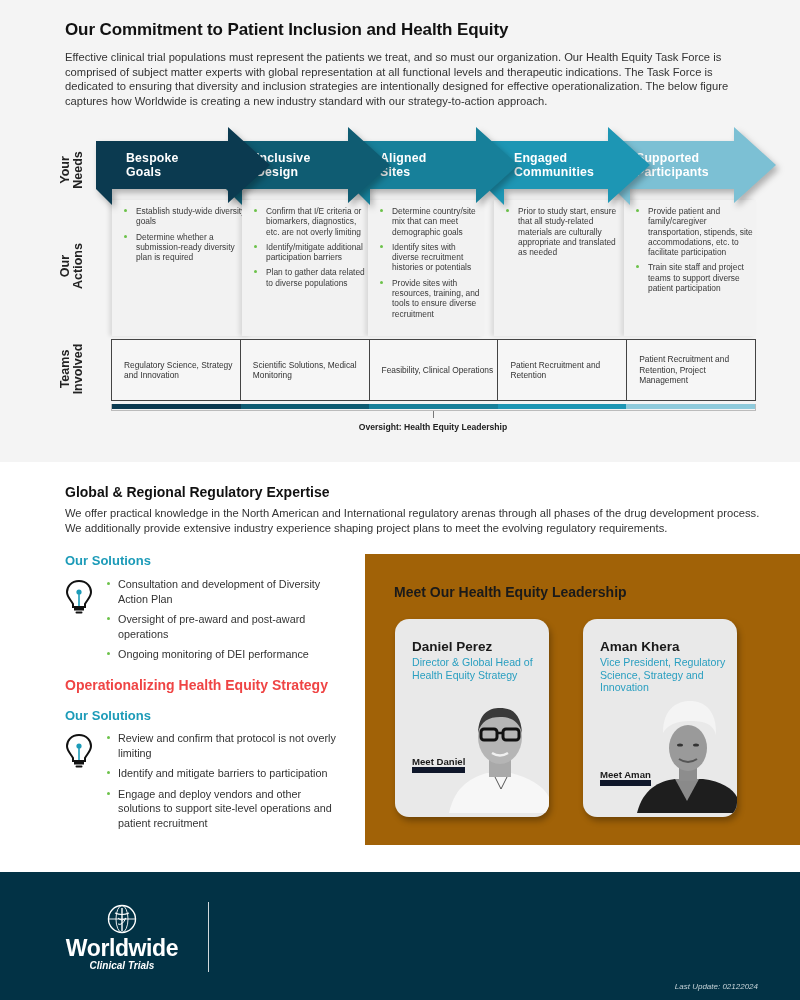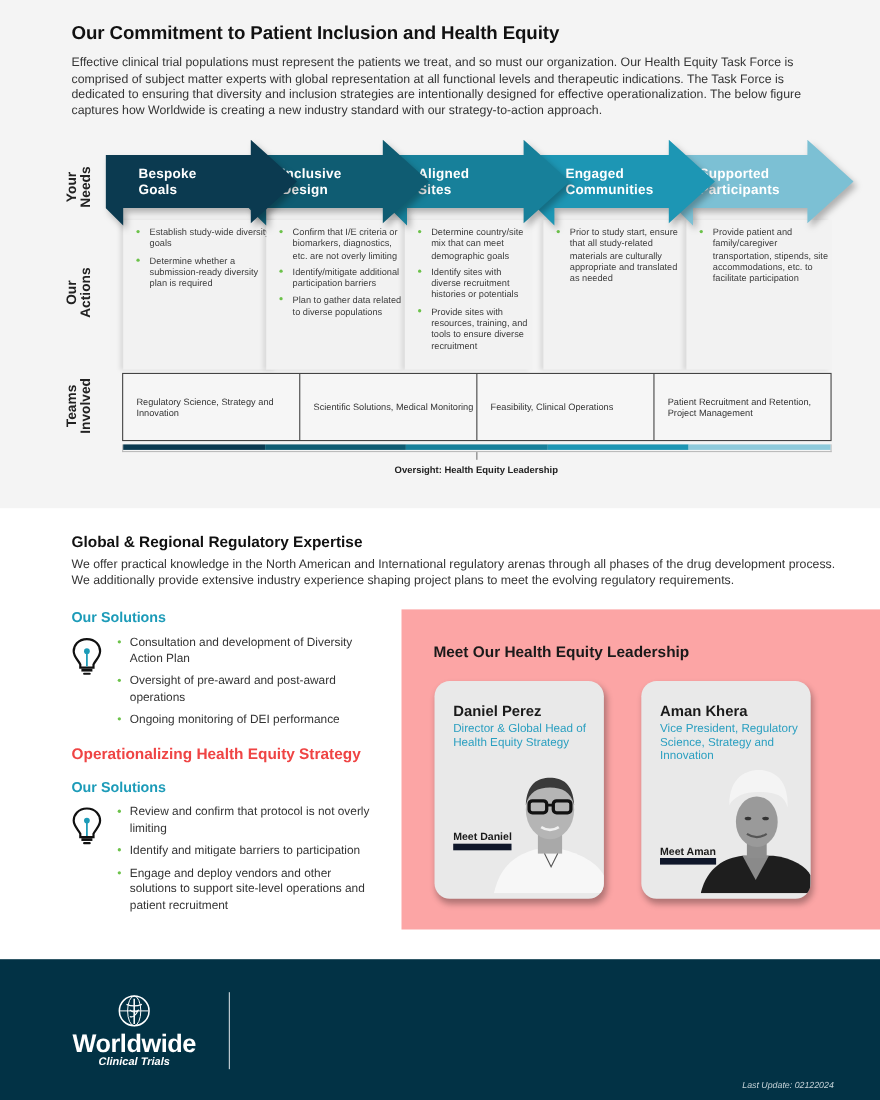--- a/index.html
+++ b/index.html
@@ -37,21 +37,21 @@
   .h2 { position: absolute; left: 65px; top: 484px; font-size: 14px; font-weight: bold; color: #111; }
   .p2 { position: absolute; left: 65px; top: 506px; width: 700px; font-size: 11.2px; line-height: 15px; color: #333; }
 
   .sol-title { position: absolute; left: 65px; font-size: 13px; font-weight: bold; color: #1c9bb8; }
   .bulb { position: absolute; left: 64px; width: 30px; height: 38px; }
   .sol-list { position: absolute; left: 106px; width: 245px; list-style: none; }
   .sol-list li { position: relative; font-size: 10.8px; line-height: 14.5px; color: #333; padding-left: 12px; margin-bottom: 6px; }
   .sol-list li::before { content: ""; position: absolute; left: 1px; top: 5px; width: 3px; height: 3px; border-radius: 50%; background: #6cc24a; }
   .h3 { position: absolute; left: 65px; top: 677px; font-size: 14px; font-weight: bold; color: #ef4444; }
 
-  .leader-panel { position: absolute; left: 365px; top: 554px; width: 435px; height: 291px; background: #fca5a5; }
+  .leader-panel { position: absolute; left: 365px; top: 554px; width: 435px; height: 291px; background: #a16207; }
   .leader-title { position: absolute; left: 29px; top: 30px; font-size: 14px; font-weight: bold; color: #1a1a1a; }
   .card { position: absolute; top: 65px; width: 154px; height: 198px; background: #e9e9e9; border-radius: 14px; box-shadow: 2px 4px 6px rgba(0,0,0,0.30); overflow: hidden; }
   .card .cname { position: absolute; left: 17px; top: 20px; font-size: 13.5px; font-weight: bold; color: #1a1a1a; }
   .card .crole { position: absolute; left: 17px; top: 37px; width: 135px; font-size: 10.6px; line-height: 12.6px; color: #2a9fc0; }
   .card .cmeet { position: absolute; left: 17px; font-size: 9.6px; font-weight: bold; color: #1a1a1a; border-bottom: 6px solid #0f172a; line-height: 11px; z-index: 2; }
   .card .photo { position: absolute; right: 0; bottom: 0; }
 
   
   .footer { position: absolute; left: 0; top: 872px; width: 800px; height: 128px; background: #023245; }
   .logo { position: absolute; left: 62px; top: 32px; width: 120px; text-align: center; color: #fff; }
@@ -153,28 +153,30 @@
       </ul>
     </div>
     <div class="actcol" style="left:382px; width:130px;">
       <ul>
         <li>Prior to study start, ensure that all study-related materials are culturally appropriate and translated as needed</li>
       </ul>
     </div>
     <div class="actcol" style="left:512px; width:132px;">
       <ul>
         <li>Provide patient and family/caregiver transportation, stipends, site accommodations, etc. to facilitate participation</li>
+        <li>Train site staff and project teams to support diverse patient participation</li>
       </ul>
     </div>
   </div>
 
   <div class="teams">
     <div class="team">Regulatory Science, Strategy and Innovation</div>
     <div class="team">Scientific Solutions, Medical Monitoring</div>
     <div class="team">Feasibility, Clinical Operations</div>
+    <div class="team">Patient Recruitment and Retention</div>
     <div class="team">Patient Recruitment and Retention, Project Management</div>
   </div>
 
   <div class="bar">
     <div style="background:#0b3a50;"></div>
     <div style="background:#0f5c72;"></div>
     <div style="background:#17809a;"></div>
     <div style="background:#1d96b4;"></div>
     <div style="background:#8ecadb;"></div>
   </div>

